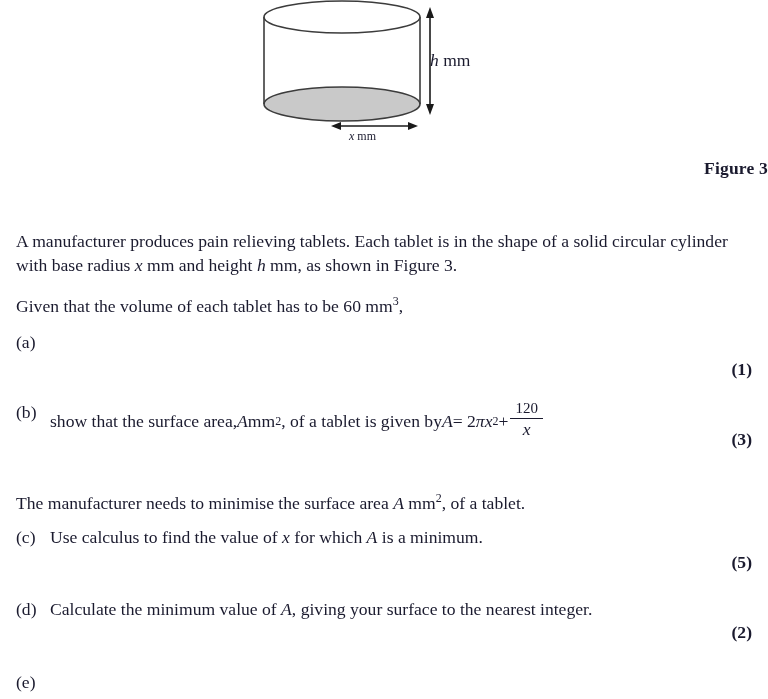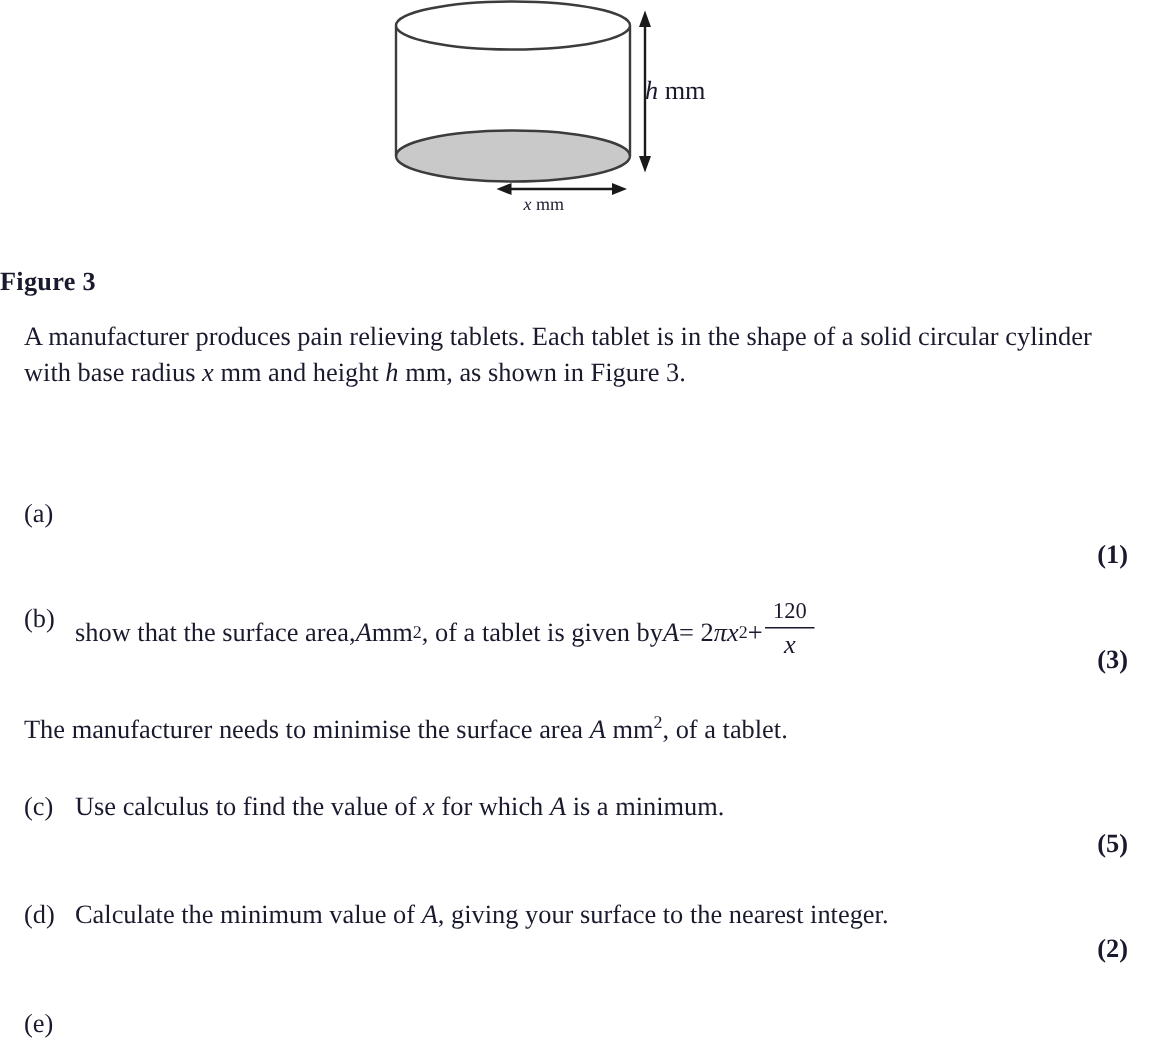--- a/index.html
+++ b/index.html
@@ -49,35 +49,36 @@
     font-size: 12px;
     white-space: nowrap;
     line-height: 1;
   }
   .var {
     font-style: italic;
   }
   .fig-caption {
     position: absolute;
     left: 0;
-    top: 177px;
-    width: 768px;
-    text-align: left;
+    top: 158px;
+    width: 768px;
+    text-align: right;
     font-weight: bold;
     font-size: 17.5px;
     letter-spacing: 0.2px;
   }
 
   
   .body-block {
     position: absolute;
     left: 16px;
     font-size: 17.6px;
     line-height: 24px;
     width: 740px;
+    margin-top: 17px;
   }
   .p-intro   { top: 212px; width: 744px; }
   .p-given   { top: 277px; }
   .p-minim   { top: 474px; }
 
   .qitem {
     position: absolute;
     left: 16px;
     font-size: 17.6px;
     line-height: 24px;
@@ -184,20 +185,23 @@
     <div class="label-x"><span class="var">x</span><span>&nbsp;</span><span>mm</span></div>
   </div>
 
   <div class="fig-caption">Figure 3</div>
 
   <div class="body-block p-intro">
     <span>A manufacturer produces pain relieving tablets. Each tablet is in the shape of a solid circular</span>
     <span>cylinder with base radius </span><span class="var">x</span><span> mm and height </span><span class="var">h</span><span> mm, as shown in Figure 3.</span>
   </div>
 
+  <div class="body-block p-given">
+    <span>Given that the volume of each tablet has to be 60 mm</span><sup>3</sup><span>,</span>
+  </div>
 
   <div class="qitem q-a">
     <span class="qlabel">(a)</span>
   </div>
   <div class="marks m1">(1)</div>
 
   <div class="qitem q-b">
     <span class="qlabel">(b)</span>
     <span class="qtext eqline">
         <span>show that the surface area, </span>

